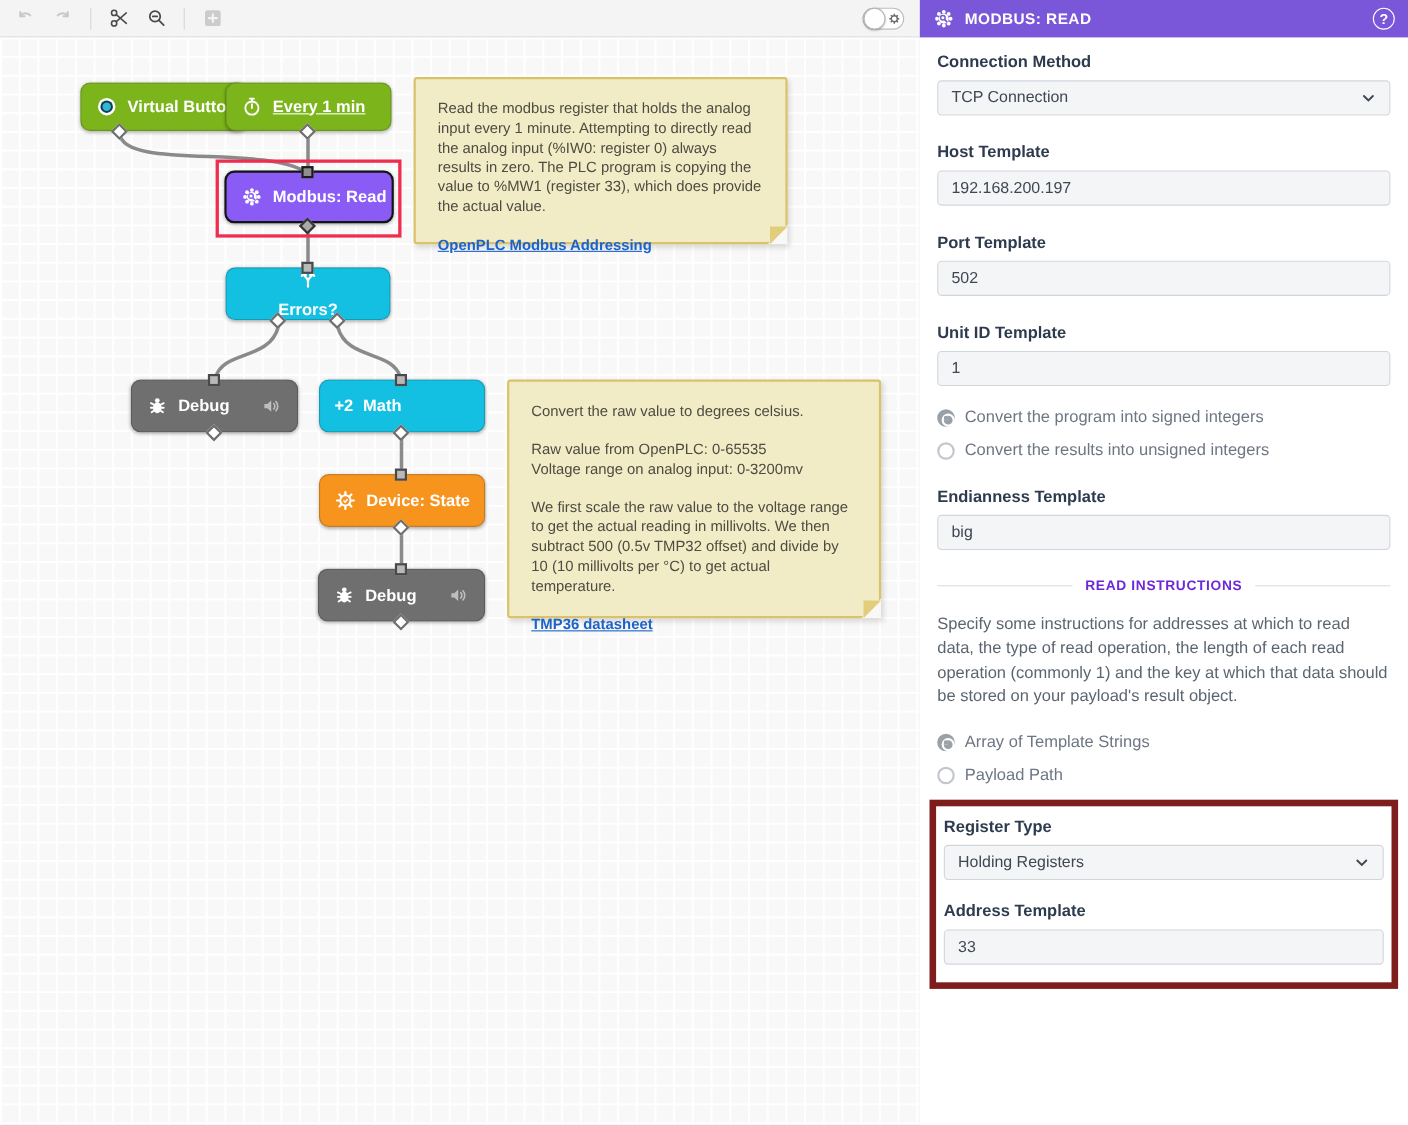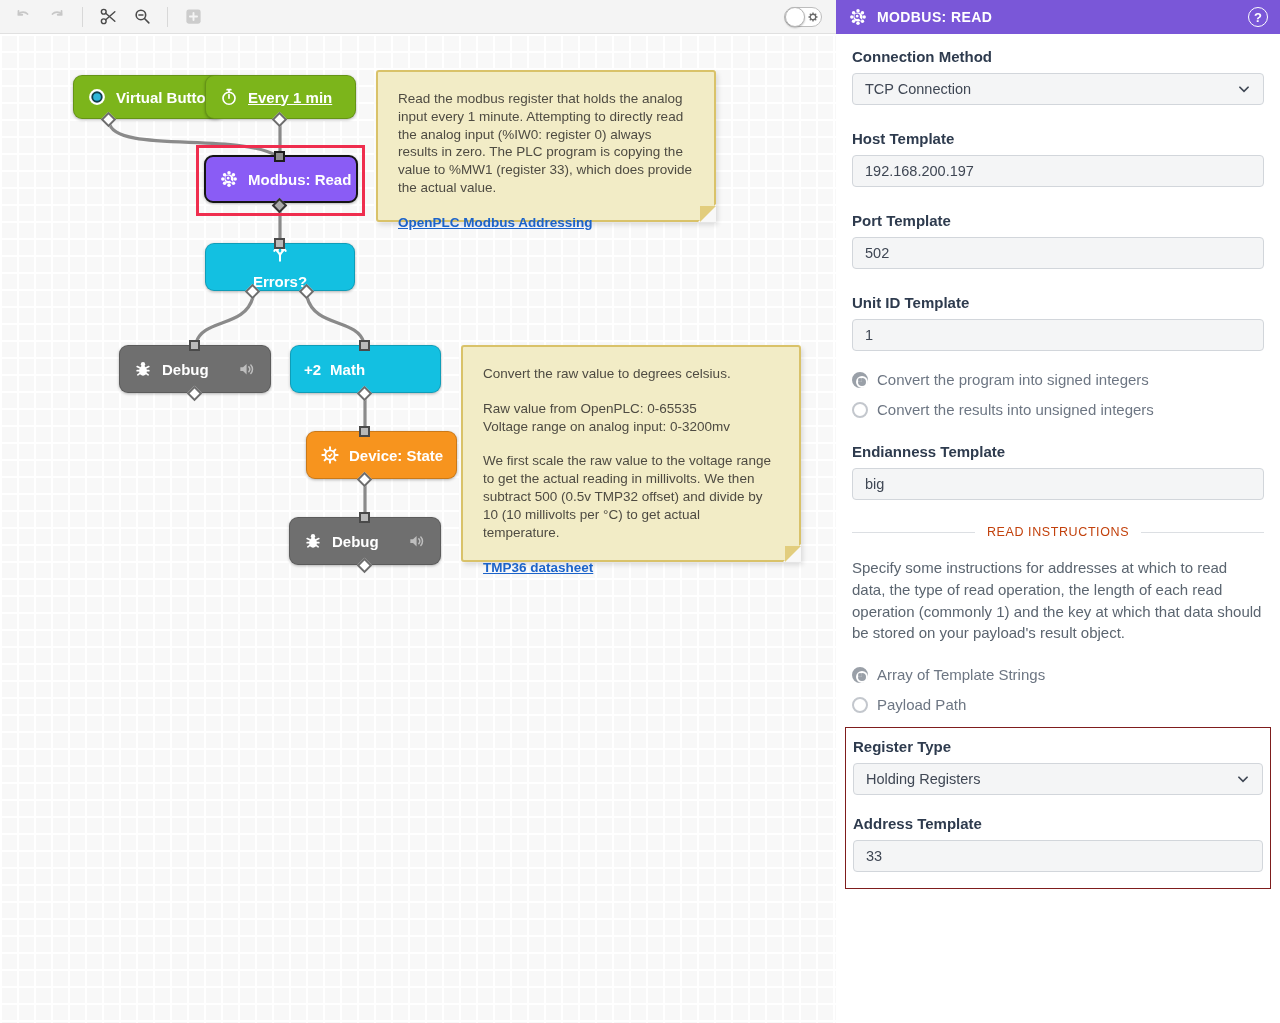--- a/index.html
+++ b/index.html
@@ -85,23 +85,23 @@
   .radio { width:16px; height:16px; border-radius:50%; border:2px solid #c3c7cd;
     background:#fff; flex:0 0 16px; position:relative; }
   .radio.sel { border-color:#9aa0a8; background:#9aa0a8; }
   .radio.sel::after { content:""; position:absolute; left:4px; top:4px; width:4px; height:4px;
     border-radius:50%; background:#fff; box-shadow:0 0 0 2.5px #9aa0a8 inset; }
   .radio.sel::before { content:""; position:absolute; left:2px; top:2px; width:8px; height:8px;
     border-radius:50%; border:2px solid #fff; }
   .radios { margin:2px 0 22px 0; }
   .divider { display:flex; align-items:center; gap:12px; margin:6px 0 18px 0; }
   .divider .line { flex:1; height:1px; background:#dcdfe3; }
-  .divider .dtitle { font-size:12.5px; font-weight:normal; color:#c2410c; letter-spacing:.6px; }
+  .divider .dtitle { font-size:12.5px; font-weight:bold; color:#6d28d9; letter-spacing:.6px; }
   .desc { font-size:15px; line-height:1.45; color:#5b6570; margin-bottom:22px; }
-  .red-section { border:1px solid #7f1d1d; margin:14px -7px 0 -7px; padding:10px 7px 16px 7px; }
+  .red-section { border:6px solid #7f1d1d; margin:14px -7px 0 -7px; padding:10px 7px 16px 7px; }
   .red-section .fgroup:last-child { margin-bottom:0; }
 </style>
 </head>
 <body>
 
 <div class="app">
 
   <div class="canvas-area">
 
     <div class="canvas-toolbar">
@@ -237,21 +237,21 @@
       <div class="port port-in" style="left:189px; top:306px;"></div>
       <div class="port port-out" style="left:189px; top:354px;"></div>
 
       <div class="node node-cyan" style="left:290px; top:311px; width:151px; height:48px;">
         <span class="math-badge">+2</span>
         <span class="nlabel">Math</span>
       </div>
       <div class="port port-in" style="left:359px; top:306px;"></div>
       <div class="port port-out" style="left:359px; top:354px;"></div>
 
-      <div class="node node-orange" style="left:306px; top:397px; width:151px; height:48px;">
+      <div class="node node-orange" style="left:290px; top:397px; width:151px; height:48px;">
         <svg class="icon20" viewBox="0 0 24 24" fill="none" stroke="#fff">
             <circle cx="12" cy="12" r="5.6" stroke-width="2.2"></circle>
             <g stroke-width="2.4" stroke-linecap="round">
               <path d="M12 2.8v2.4 M12 18.8v2.4 M2.8 12h2.4 M18.8 12h2.4 M5.5 5.5l1.7 1.7 M16.8 16.8l1.7 1.7 M18.5 5.5l-1.7 1.7 M7.2 16.8l-1.7 1.7"></path>
             </g>
             <path d="M10.4 12.6 l1.3 1.3 2.3-2.9" stroke-width="1.7" stroke-linecap="round" stroke-linejoin="round"></path>
           </svg>
         <span class="nlabel">Device: State</span>
       </div>
       <div class="port port-in" style="left:359px; top:392px;"></div>

